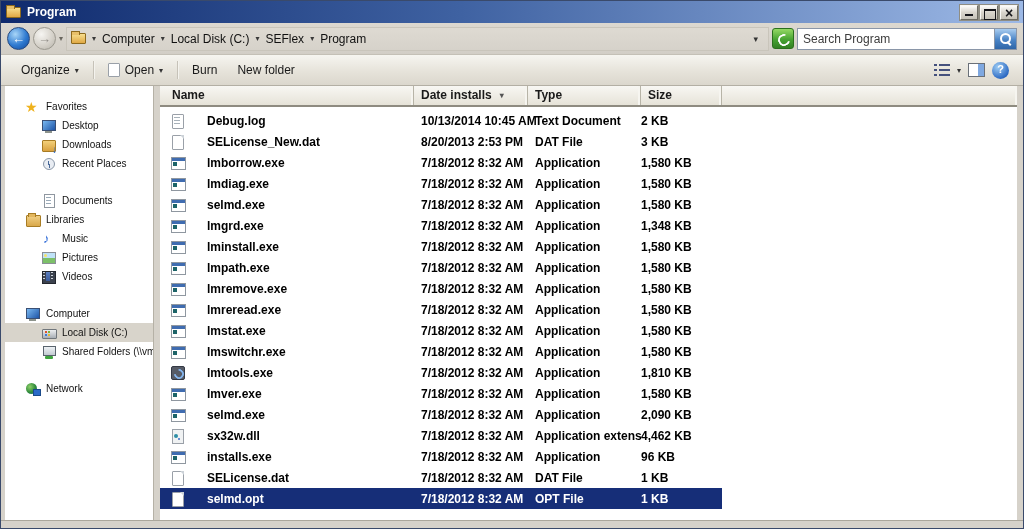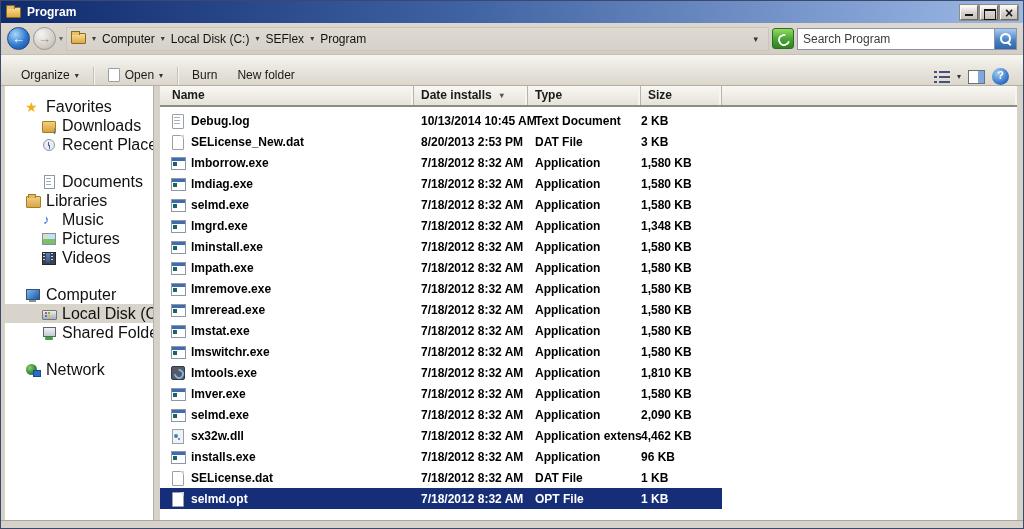--- a/index.html
+++ b/index.html
@@ -63,61 +63,61 @@
     background:linear-gradient(#a9cdf0,#4a84c6 55%,#2f66a8); border-left:1px solid #8a96a8; }
   .search-btn::before { content:""; position:absolute; left:5px; top:4px; width:7px; height:7px;
     border:2px solid #fff; border-radius:50%; }
   .search-btn::after { content:""; position:absolute; left:13px; top:12px; width:2px; height:5px;
     background:#fff; transform:rotate(-45deg); }
   
   .toolbar {
     position:absolute; top:54px; left:0; right:0; height:31px;
     background:linear-gradient(#f6f5f0,#e6e3da 55%,#dbd7cd);
     border-bottom:1px solid #b3afa4;
-    display:flex; align-items:flex-end; padding:0 14px; gap:8px; font-size:12px; color:#1a1a1a;
+    display:flex; align-items:center; padding:0 14px; gap:8px; font-size:12px; color:#1a1a1a;
   }
   .tb-item { display:flex; align-items:center; gap:5px; padding:3px 6px; cursor:default; }
   .tb-caret { font-size:8px; color:#333; }
   .tb-sep { width:1px; height:18px; background:#c6c2b8; box-shadow:1px 0 0 #f4f3ee; }
   .page-glyph { position:relative; width:12px; height:14px; background:#fff; border:1px solid #9aa0a8; border-radius:1px; }
   .tb-right { margin-left:auto; display:flex; align-items:center; gap:7px; }
   .views-icon { width:16px; height:12px;
     background:
       repeating-linear-gradient(to bottom,#45517d 0 2px,transparent 2px 5px) 5px 0/11px 12px no-repeat,
       repeating-linear-gradient(to bottom,#45517d 0 2px,transparent 2px 5px) 0 0/3px 12px no-repeat; }
   .preview-icon { width:17px; height:14px; border:1px solid #6a7078;
     background:linear-gradient(to right,#fff 0 58%,#7fa8e0 58%); }
   .help-icon { position:relative; width:17px; height:17px; border-radius:50%;
     background:radial-gradient(circle at 35% 30%,#9ecdf4,#2f6cc4 70%,#1d4e9a); }
   .help-icon::before { content:"?"; position:absolute; left:0; top:1px; width:17px; text-align:center;
     color:#fff; font-weight:bold; font-size:11px; }
   
   .content { position:absolute; top:85px; bottom:8px; left:4px; right:6px; }
   .sidebar { position:absolute; left:0; top:0; bottom:0; width:149px; background:#fff;
-    border-right:1px solid #b5b1a6; padding-top:11px; overflow:hidden; font-size:16px; color:#111; }
+    border-right:1px solid #b5b1a6; padding-top:11px; overflow:hidden; font-size:10px; color:#111; }
   .sb-row { display:flex; align-items:center; height:19px; gap:5px; white-space:nowrap; cursor:default; }
   .sb-group { padding-left:20px; }
   .sb-item { padding-left:36px; }
   .sb-item.sel { background:#d8d4cb; }
   .sb-gap { height:18px; }
   .filelist { position:absolute; left:155px; top:0; right:0; bottom:0; background:#fff; overflow:hidden;font-weight:bold; }
   .lheader { display:flex; height:21px; background:linear-gradient(#f8f7f3,#e6e3d8);
     border-bottom:2px solid #8e8b80; font-size:12px; color:#1a1a1a; }
   .hcell { line-height:19px; border-right:1px solid #b7b4a7; box-shadow:inset -2px 0 0 #f6f5f0;
     padding-left:7px; cursor:default; display:flex; align-items:center; gap:8px; }
   .h-name { width:254px; padding-left:12px; }
   .h-date { width:114px; }
   .h-type { width:113px; }
   .h-size { width:81px; }
   .h-fill { flex:1; border-right:none; }
   .sort-caret { font-size:8px; color:#555; }
   .rows { padding-top:3px; }
   .row { display:flex; align-items:center; height:21px; width:562px; font-size:12px; color:#000; cursor:default; }
   .row.selected { background:#162e78; color:#fff; }
-  .c-name { width:254px; display:flex; align-items:center; overflow:hidden; white-space:nowrap; }
+  .c-name { width:254px; display:flex; align-items:center; overflow:hidden; white-space:nowrap;gap:16px; }
   .c-date { width:114px; padding-left:7px; white-space:nowrap; }
   .c-type { width:113px; padding-left:7px; white-space:nowrap; overflow:hidden; }
   .c-size { width:81px; text-align:left; padding-right:12px; white-space:nowrap; }
   
   .fi { position:relative; width:16px; height:16px; flex:0 0 16px; margin:0 5px 0 10px; }
   .fi::before, .fi::after { content:""; position:absolute; }
   .fi-page::before { left:2px; top:1px; width:10px; height:13px; background:#fff; border:1px solid #9aa0a8; border-radius:1px; }
   .fi-page::after { right:2px; top:1px; border-top:4px solid #ccd2d8; border-left:4px solid transparent; }
   .fi-text::before { left:2px; top:1px; width:10px; height:13px; background:#fff; border:1px solid #9aa0a8; border-radius:1px; }
   .fi-text::after { left:4px; top:4px; width:6px; height:8px;
@@ -238,20 +238,24 @@
     </span>
   </div>
 
   <div class="content">
     <div class="sidebar">
         <div class="sb-row sb-group">
           <span class="si si-star"></span>
           <span>Favorites</span>
         </div>
         <div class="sb-row sb-item">
+          <span class="si si-desktop"></span>
+          <span>Desktop</span>
+        </div>
+        <div class="sb-row sb-item">
           <span class="si si-downloads"></span>
           <span>Downloads</span>
         </div>
         <div class="sb-row sb-item">
           <span class="si si-recent"></span>
           <span>Recent Places</span>
         </div>
         <div class="sb-gap"></div>
         <div class="sb-row sb-item">
           <span class="si si-doc"></span>

